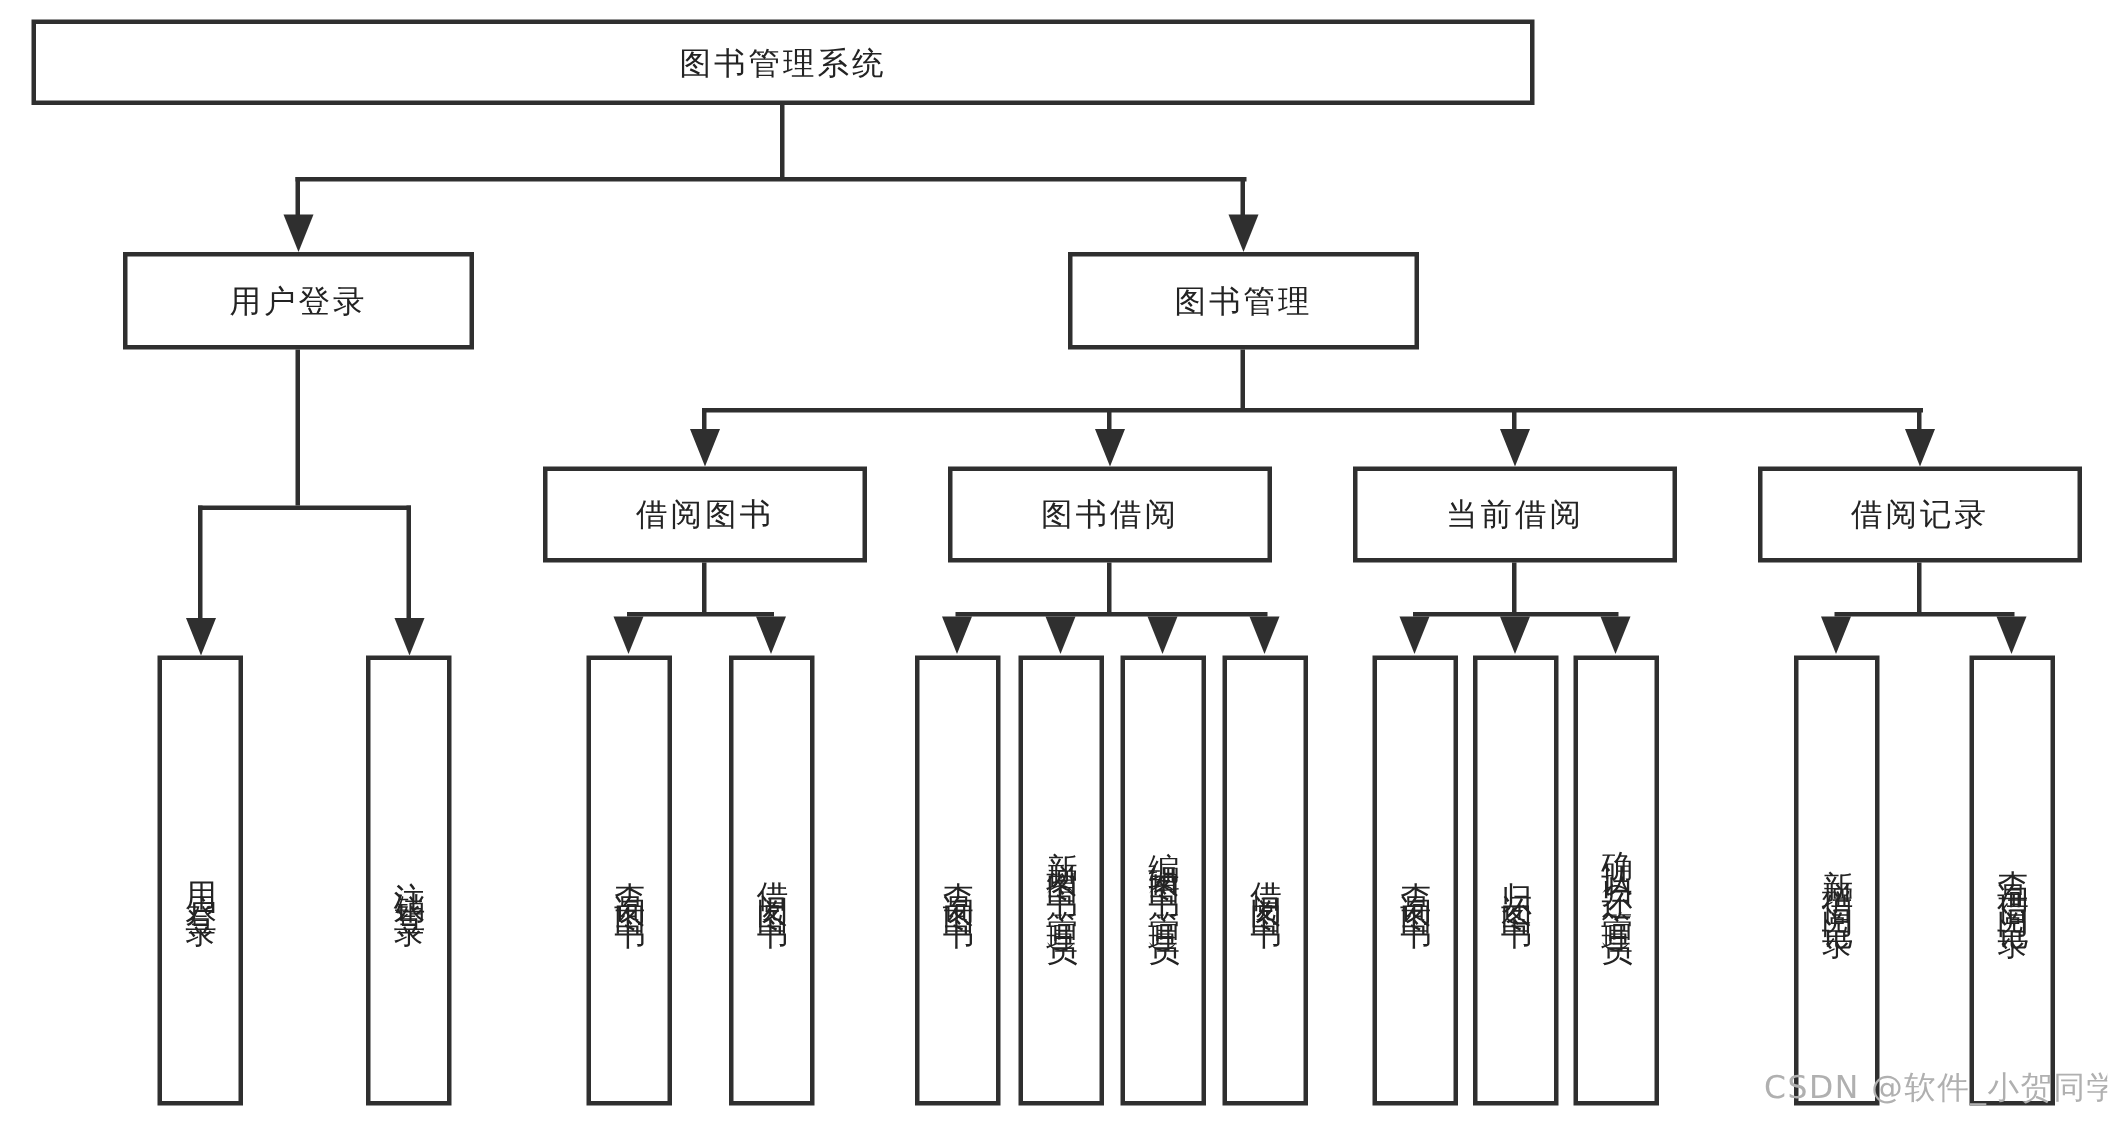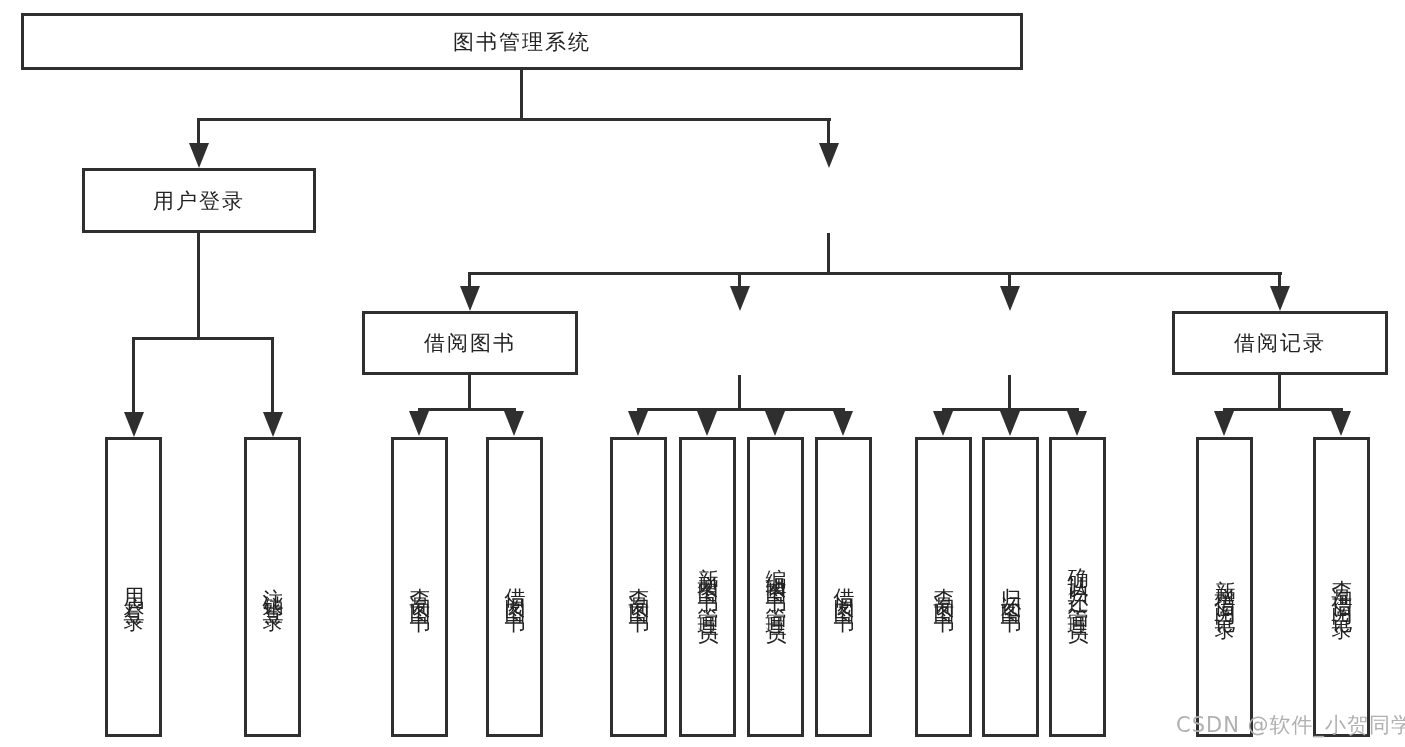--- a/index.html
+++ b/index.html
@@ -52,20 +52,21 @@
   <div class="node" style="left:21px;top:13px;width:1002px;height:57px">图书管理系统</div>
 
   <div class="vline" style="left:520px;top:70px;height:48px"></div>
   <div class="hline" style="left:197px;top:118px;width:634px"></div>
   <div class="vline" style="left:197px;top:118px;height:26px"></div>
   <div class="arrow" style="left:189px;top:143px"></div>
   <div class="vline" style="left:827px;top:118px;height:26px"></div>
   <div class="arrow" style="left:819px;top:143px"></div>
 
   <div class="node" style="left:82px;top:168px;width:234px;height:65px">用户登录</div>
+  <div class="node" style="left:712px;top:168px;width:234px;height:65px">图书管理</div>
 
   <div class="vline" style="left:197px;top:233px;height:104px"></div>
   <div class="hline" style="left:132px;top:337px;width:142px"></div>
   <div class="vline" style="left:132px;top:337px;height:75px"></div>
   <div class="arrow" style="left:124px;top:412px"></div>
   <div class="vline" style="left:271px;top:337px;height:75px"></div>
   <div class="arrow" style="left:263px;top:412px"></div>
 
   <div class="leaf" style="left:105px">用户登录</div>
   <div class="leaf" style="left:244px">注销登录</div>
@@ -75,20 +76,22 @@
   <div class="vline" style="left:468px;top:272px;height:16px"></div>
   <div class="arrow" style="left:460px;top:286px"></div>
   <div class="vline" style="left:738px;top:272px;height:16px"></div>
   <div class="arrow" style="left:730px;top:286px"></div>
   <div class="vline" style="left:1008px;top:272px;height:16px"></div>
   <div class="arrow" style="left:1000px;top:286px"></div>
   <div class="vline" style="left:1278px;top:272px;height:16px"></div>
   <div class="arrow" style="left:1270px;top:286px"></div>
 
   <div class="node" style="left:362px;top:311px;width:216px;height:64px">借阅图书</div>
+  <div class="node" style="left:632px;top:311px;width:216px;height:64px">图书借阅</div>
+  <div class="node" style="left:902px;top:311px;width:216px;height:64px">当前借阅</div>
   <div class="node" style="left:1172px;top:311px;width:216px;height:64px">借阅记录</div>
 
   <div class="vline" style="left:468px;top:375px;height:33px"></div>
   <div class="hline" style="left:418px;top:408px;width:98px"></div>
   <div class="arrow" style="left:409px;top:411px"></div>
   <div class="arrow" style="left:504px;top:411px"></div>
 
   <div class="leaf" style="left:391px">查询图书</div>
   <div class="leaf" style="left:486px">借阅图书</div>
 

